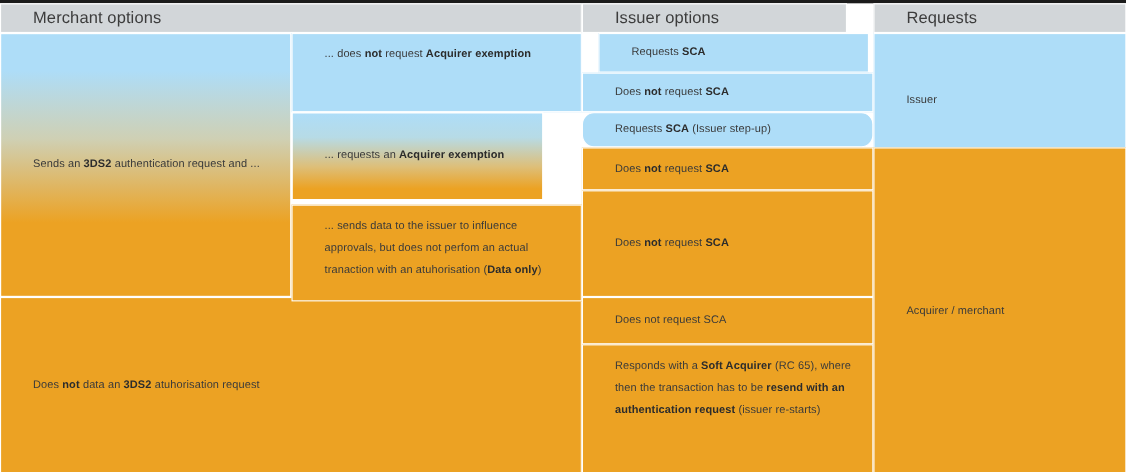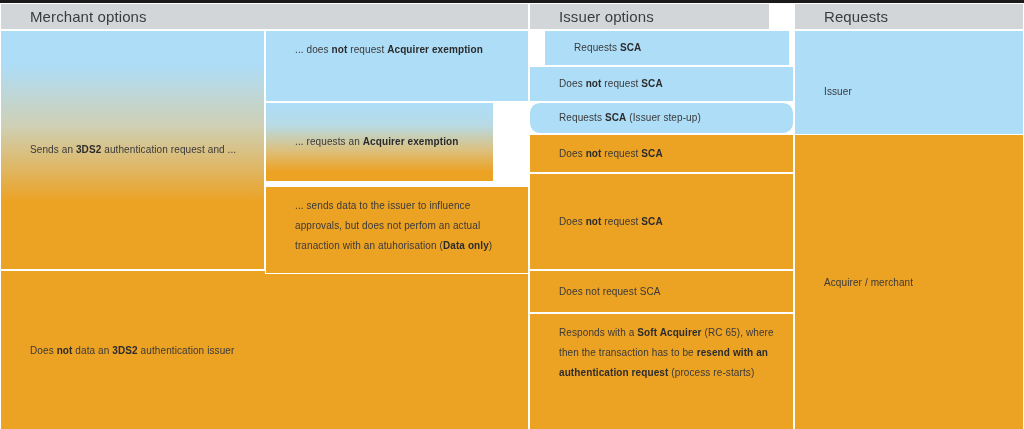--- a/index.html
+++ b/index.html
@@ -67,21 +67,21 @@
   </div>
 
   <div class="cell grad-tall" style="left:0;top:27px;width:265px;height:240px;">
     <span class="txt">
       <span>Sends an </span><b>3DS2</b><span> authentication request and ...</span>
     </span>
   </div>
 
   <div class="cell orange" style="left:0;top:267px;width:529px;height:162px;">
     <span class="txt">
-      <span>Does </span><b>not</b><span> data an </span><b>3DS2</b><span> authentication issuer</span>
+      <span>Does </span><b>not</b><span> data an </span><b>3DS2</b><span> atuhorisation request</span>
     </span>
   </div>
 
   <div class="cell blue top-align" style="left:265px;top:27px;width:264px;height:72px;">
     <span class="txt">
       <span>... does </span><b>not</b><span> request </span><span class="em">Acquirer exemption</span>
     </span>
   </div>
 
   <div class="cell grad-mid" style="left:265px;top:99px;width:229px;height:80px;">
@@ -125,21 +125,21 @@
       <span>Does </span><b>not</b><span> request </span><b>SCA</b>
     </span>
   </div>
 
   <div class="cell orange" style="left:529px;top:267px;width:265px;height:43px;">
     <span class="txt">Does not request SCA</span>
   </div>
 
   <div class="cell orange top-align" style="left:529px;top:310px;width:265px;height:119px;">
     <span class="txt">
-      <span>Responds with a </span><b>Soft Acquirer</b><span> (RC 65), where then the transaction has to be </span><b>resend with an authentication request</b><span> (process re-starts)</span>
+      <span>Responds with a </span><b>Soft Acquirer</b><span> (RC 65), where then the transaction has to be </span><b>resend with an authentication request</b><span> (issuer re-starts)</span>
     </span>
   </div>
 
   <div class="cell blue" style="left:794px;top:27px;width:230px;height:124px;">
     <span class="txt">Issuer</span>
   </div>
 
   <div class="cell orange" style="left:794px;top:131px;width:230px;height:298px;">
     <span class="txt">Acquirer / merchant</span>
   </div>

